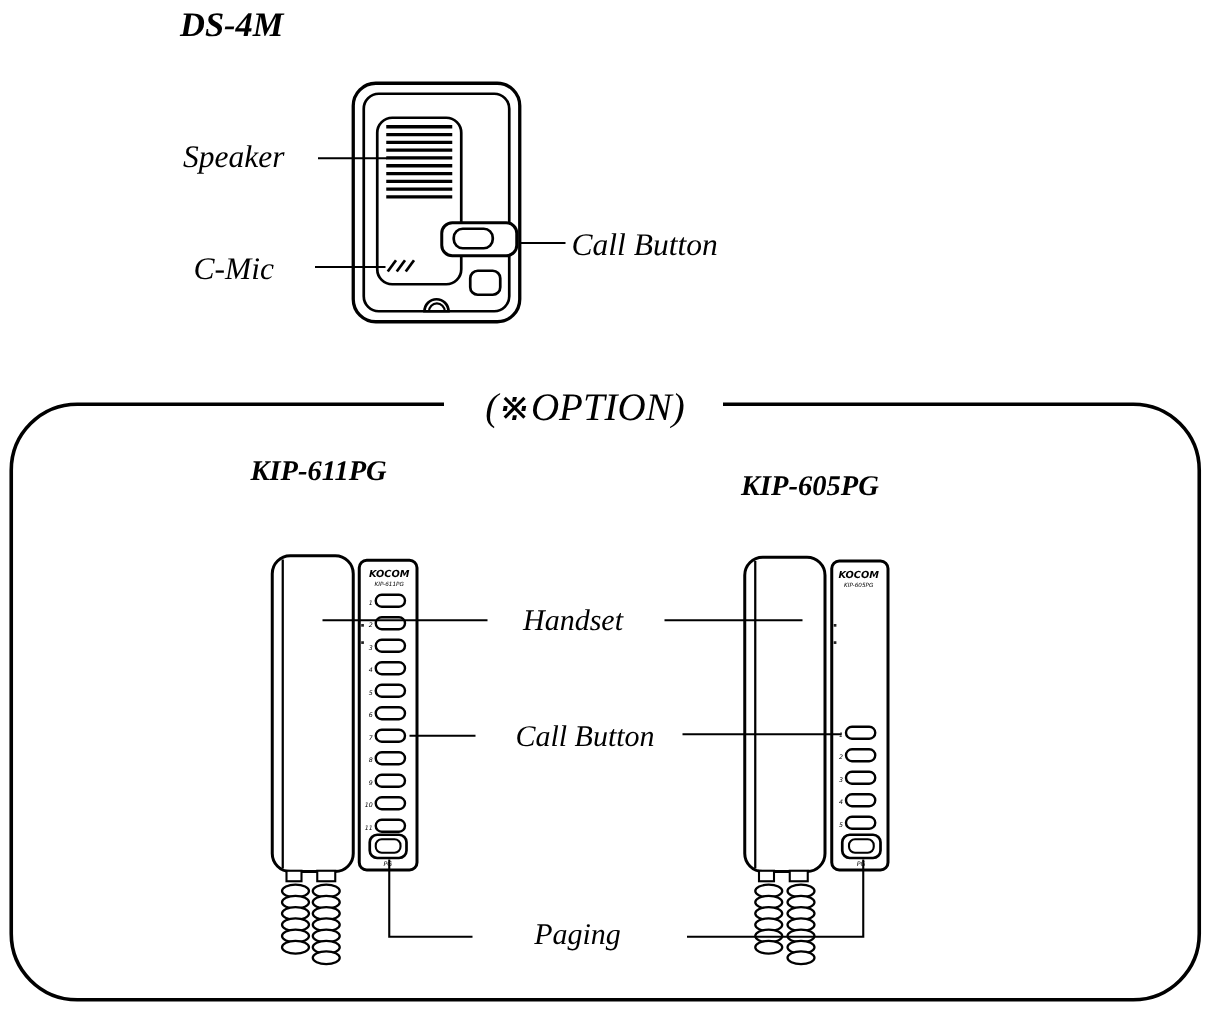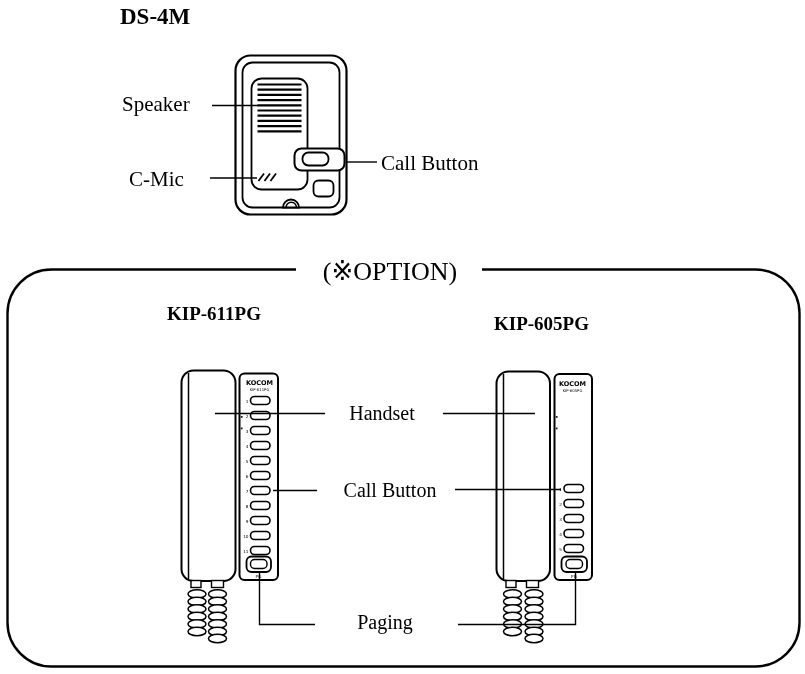--- a/index.html
+++ b/index.html
@@ -1,16 +1,16 @@
 <!DOCTYPE html>
 <html><head>
 <meta charset="utf-8">
 <style>
   html,body{margin:0;padding:0;background:#fff;}
-  .stage{position:relative;width:805px;height:674px;background:#ffffff;overflow:hidden;}
+  .stage{position:relative;width:805px;height:674px;background:#ffffff;overflow:hidden;font-style:italic;}
   svg{display:block;}
   .ln{stroke:#000;fill:none;}
   .fw{fill:#fff;stroke:#000;}
   .t{font-family:"Liberation Serif","DejaVu Serif",serif;fill:#000;}
   .tb{font-weight:bold;}
   .topt{font-family:"Liberation Serif","DejaVu Sans",serif;fill:#000;}
   .logo{font-family:"DejaVu Sans","Liberation Sans",sans-serif;font-weight:bold;fill:#000;}
   .tiny{font-family:"DejaVu Sans","Liberation Sans",sans-serif;fill:#000;}
 </style>
 </head>

